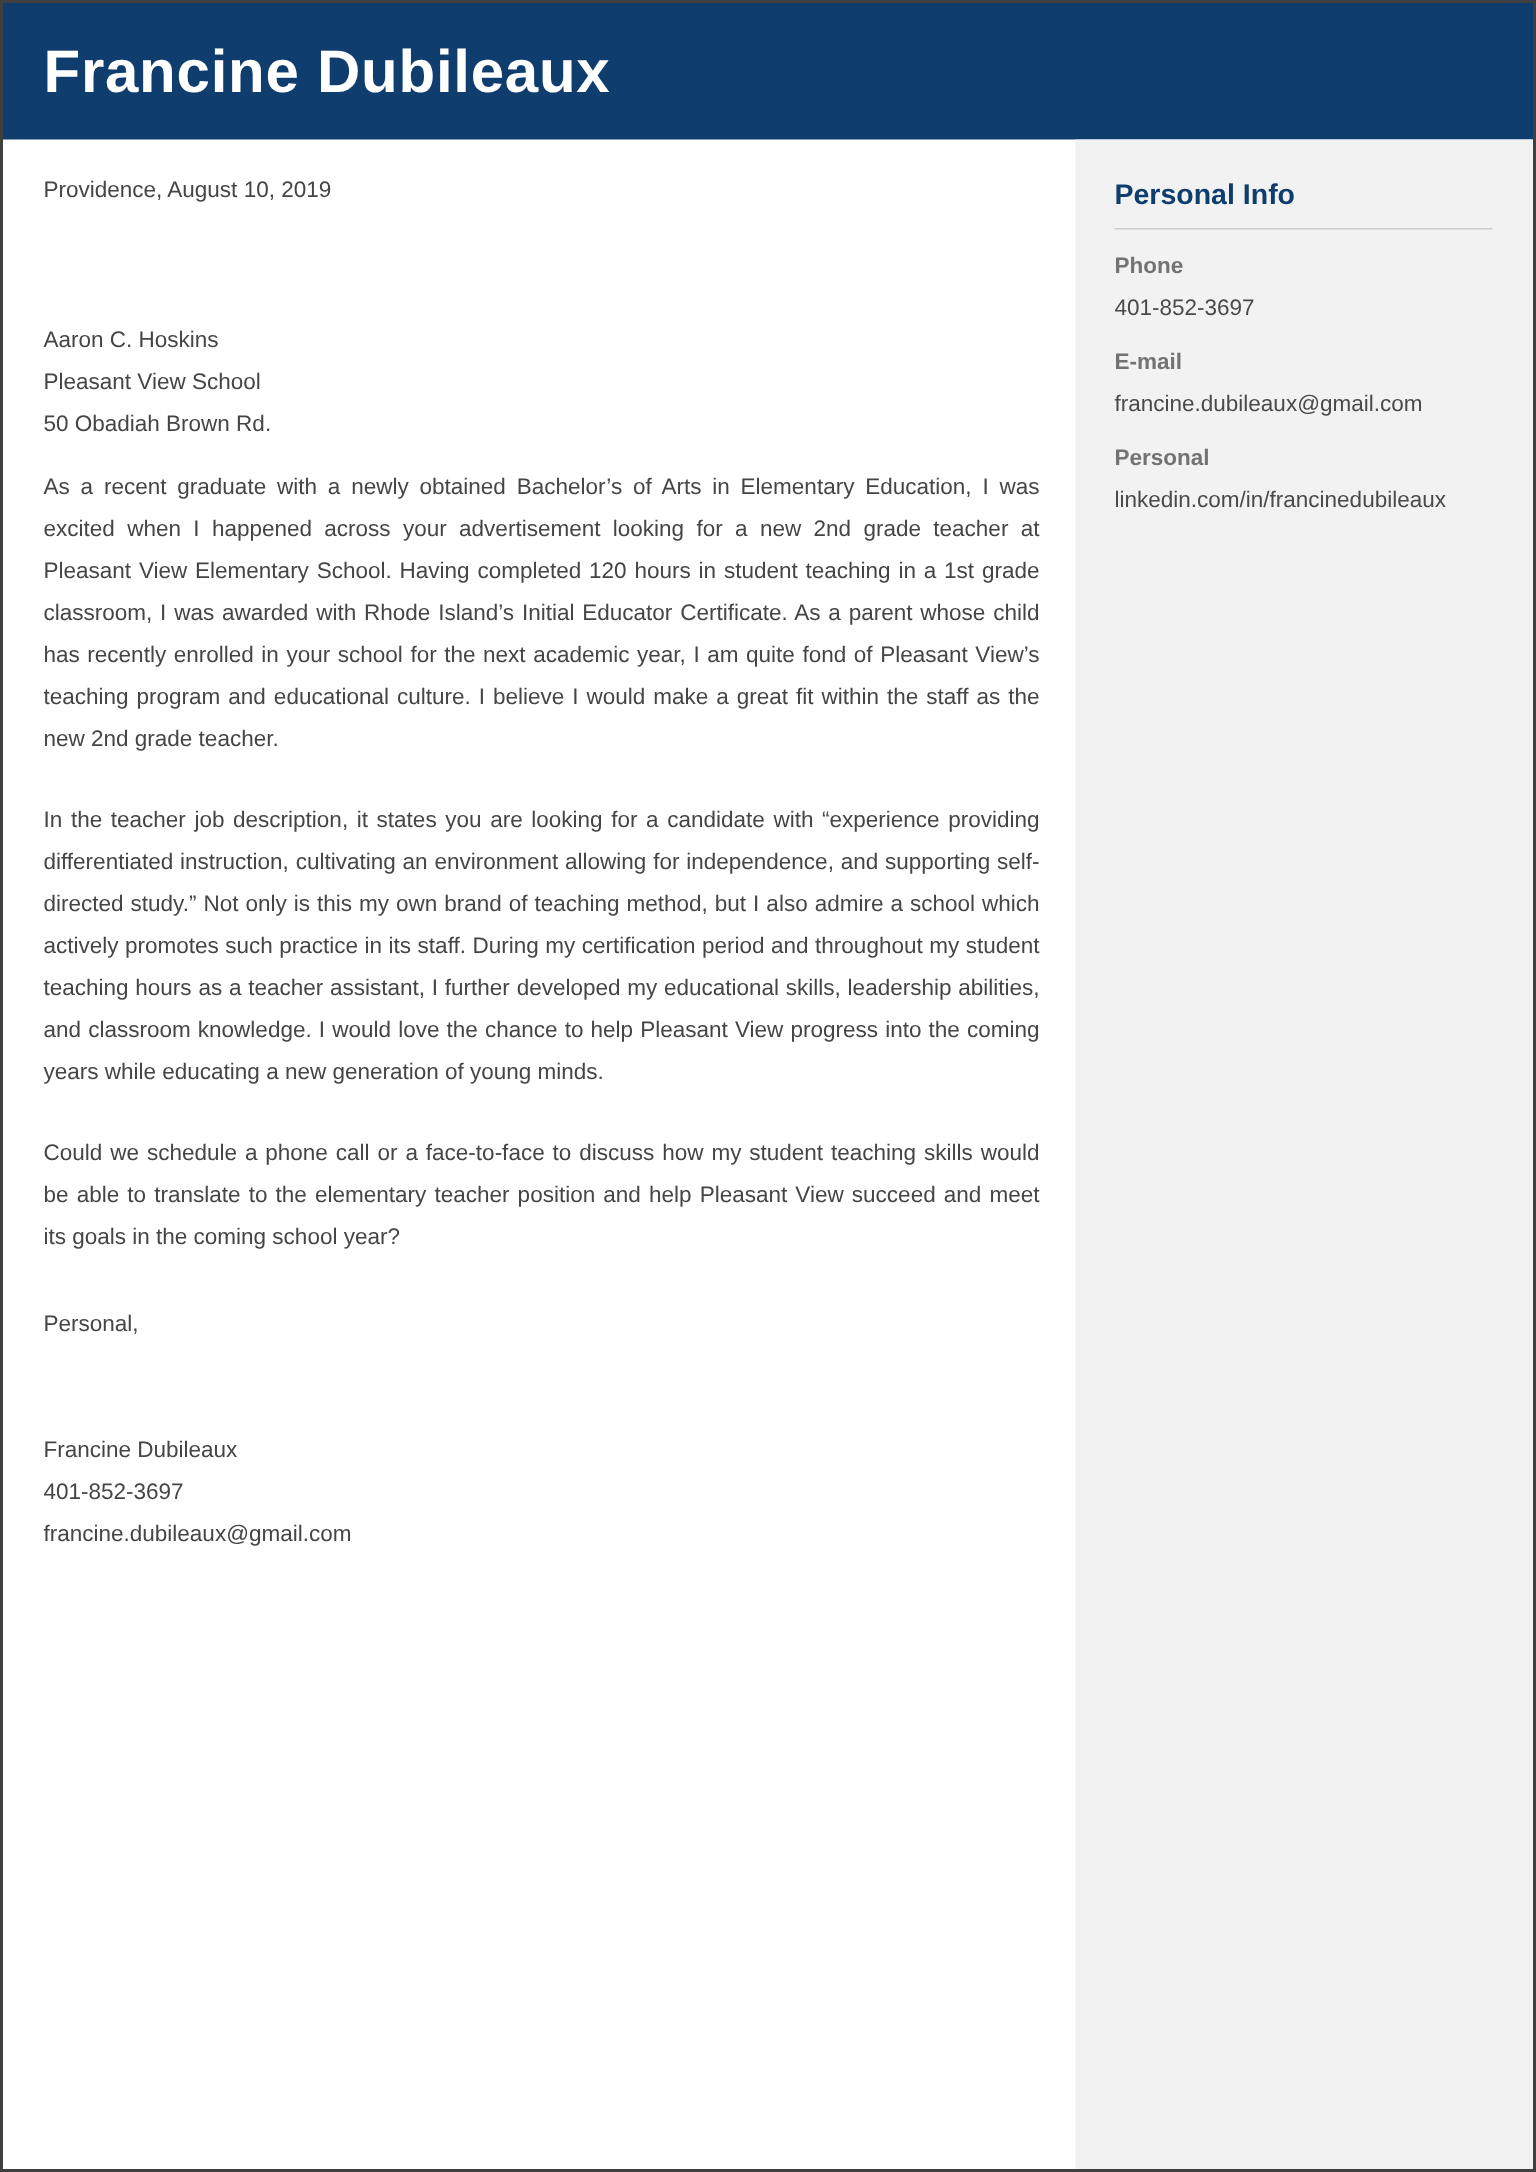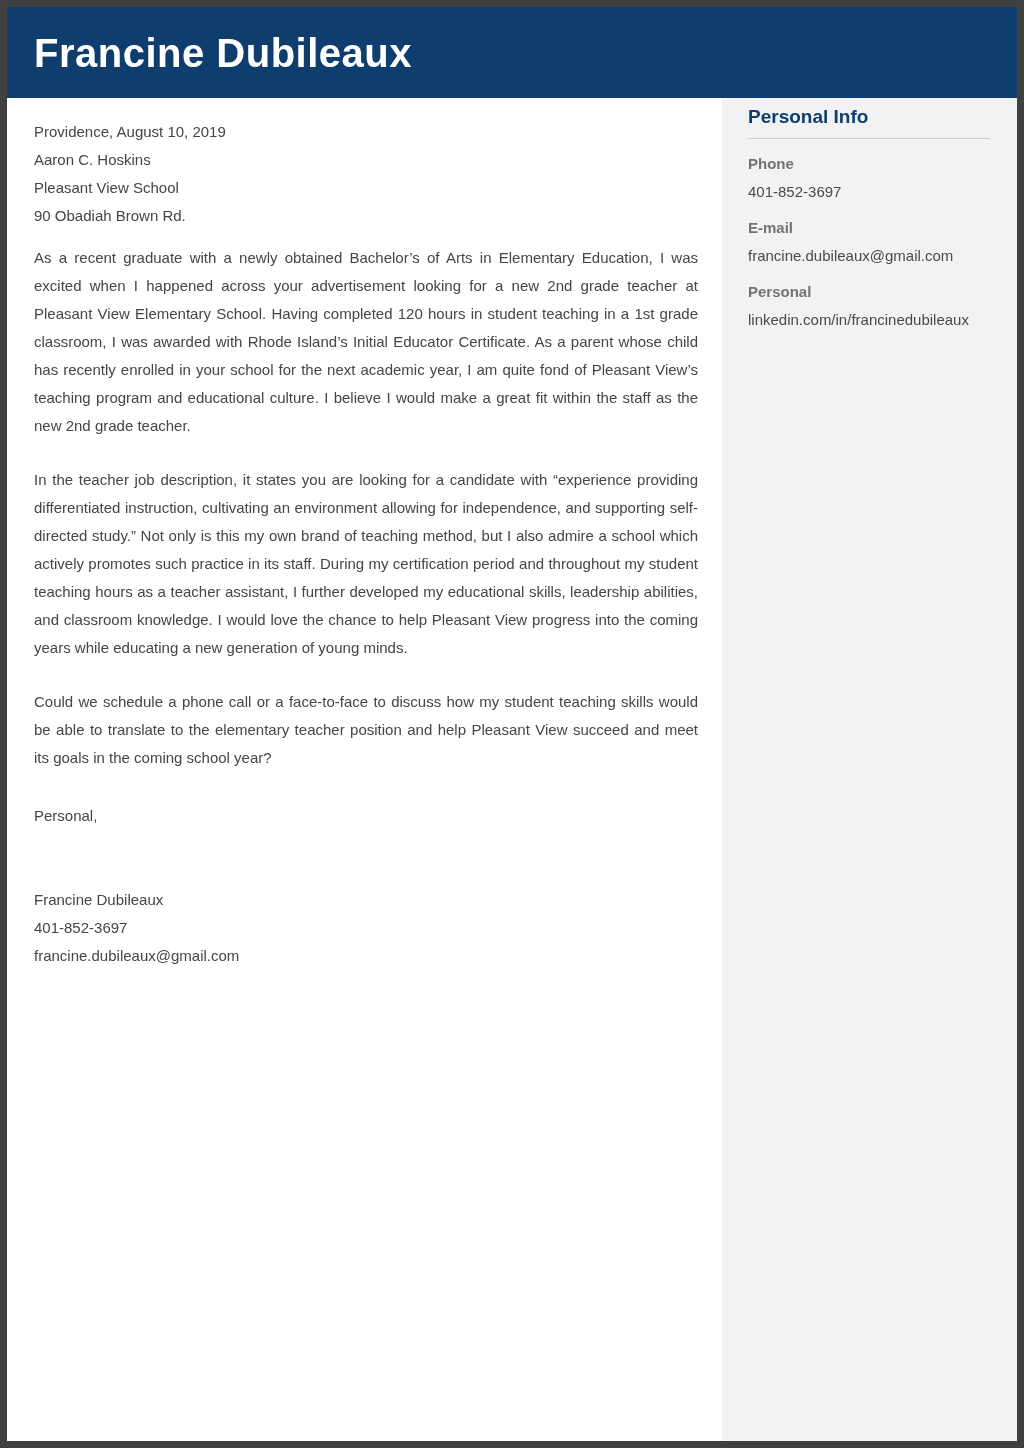--- a/index.html
+++ b/index.html
@@ -1,21 +1,21 @@
 <!DOCTYPE html>
 <html><head>
 <meta charset="utf-8">
 <style>
   html, body { margin: 0; padding: 0; background: #9a9a9a; }
   .page {
     position: relative;
     width: 1024px;
     height: 1448px;
     box-sizing: border-box;
-    border: 7px solid #404040;
+    border: 2px solid #404040;
     background: #ffffff;
     display: flex;
     flex-direction: column;
     font-family: "Liberation Sans", sans-serif;
     overflow: hidden;
   }
   .header {
     flex: none;
     height: 91px;
     background: #0e3d6e;
@@ -39,37 +39,37 @@
   .main {
     width: 715px;
     flex: none;
     box-sizing: border-box;
     padding: 20px 24px 16px 27px;
     color: #454545;
     font-size: 15px;
     line-height: 28px;
   }
   .date-line { margin: 0; }
-  .recipient { }
+  .recipient { margin-top: 72px; }
   .recipient div { line-height: 28px; }
   .para {
     margin: 0;
     margin-top: 26px;
     text-align: justify;
     text-justify: inter-word;
   }
   .para.first { margin-top: 14px; }
   .closing { margin-top: 30px; }
   .signature { margin-top: 56px; }
   .signature div { line-height: 28px; }
   .sidebar {
     flex: 1;
     background: #f2f2f2;
     box-sizing: border-box;
-    padding: 7px 27px 0 26px;
+    padding: 26px 27px 0 26px;
   }
   .sidebar-title {
     margin: 0;
     color: #0e3d6e;
     font-size: 19px;
     font-weight: bold;
     line-height: 24px;
   }
   .sidebar-divider {
     border: none;
@@ -101,21 +101,21 @@
   </div>
 
   <div class="content">
 
     <div class="main">
       <div class="date-line">Providence, August 10, 2019</div>
 
       <div class="recipient">
         <div>Aaron C. Hoskins</div>
         <div>Pleasant View School</div>
-        <div>90 Obadiah Brown Rd.</div>
+        <div>50 Obadiah Brown Rd.</div>
       </div>
 
       <p class="para first">As a recent graduate with a newly obtained Bachelor’s of Arts in Elementary Education, I was excited when I happened across your advertisement looking for a new 2nd grade teacher at Pleasant View Elementary School. Having completed 120 hours in student teaching in a 1st grade classroom, I was awarded with Rhode Island’s Initial Educator Certificate. As a parent whose child has recently enrolled in your school for the next academic year, I am quite fond of Pleasant View’s teaching program and educational culture. I believe I would make a great fit within the staff as the new 2nd grade teacher.</p>
       <p class="para">In the teacher job description, it states you are looking for a candidate with “experience providing differentiated instruction, cultivating an environment allowing for independence, and supporting self-directed study.” Not only is this my own brand of teaching method, but I also admire a school which actively promotes such practice in its staff. During my certification period and throughout my student teaching hours as a teacher assistant, I further developed my educational skills, leadership abilities, and classroom knowledge. I would love the chance to help Pleasant View progress into the coming years while educating a new generation of young minds.</p>
       <p class="para">Could we schedule a phone call or a face-to-face to discuss how my student teaching skills would be able to translate to the elementary teacher position and help Pleasant View succeed and meet its goals in the coming school year?</p>
 
       <div class="closing">Personal,</div>
 
       <div class="signature">
         <div>Francine Dubileaux</div>

